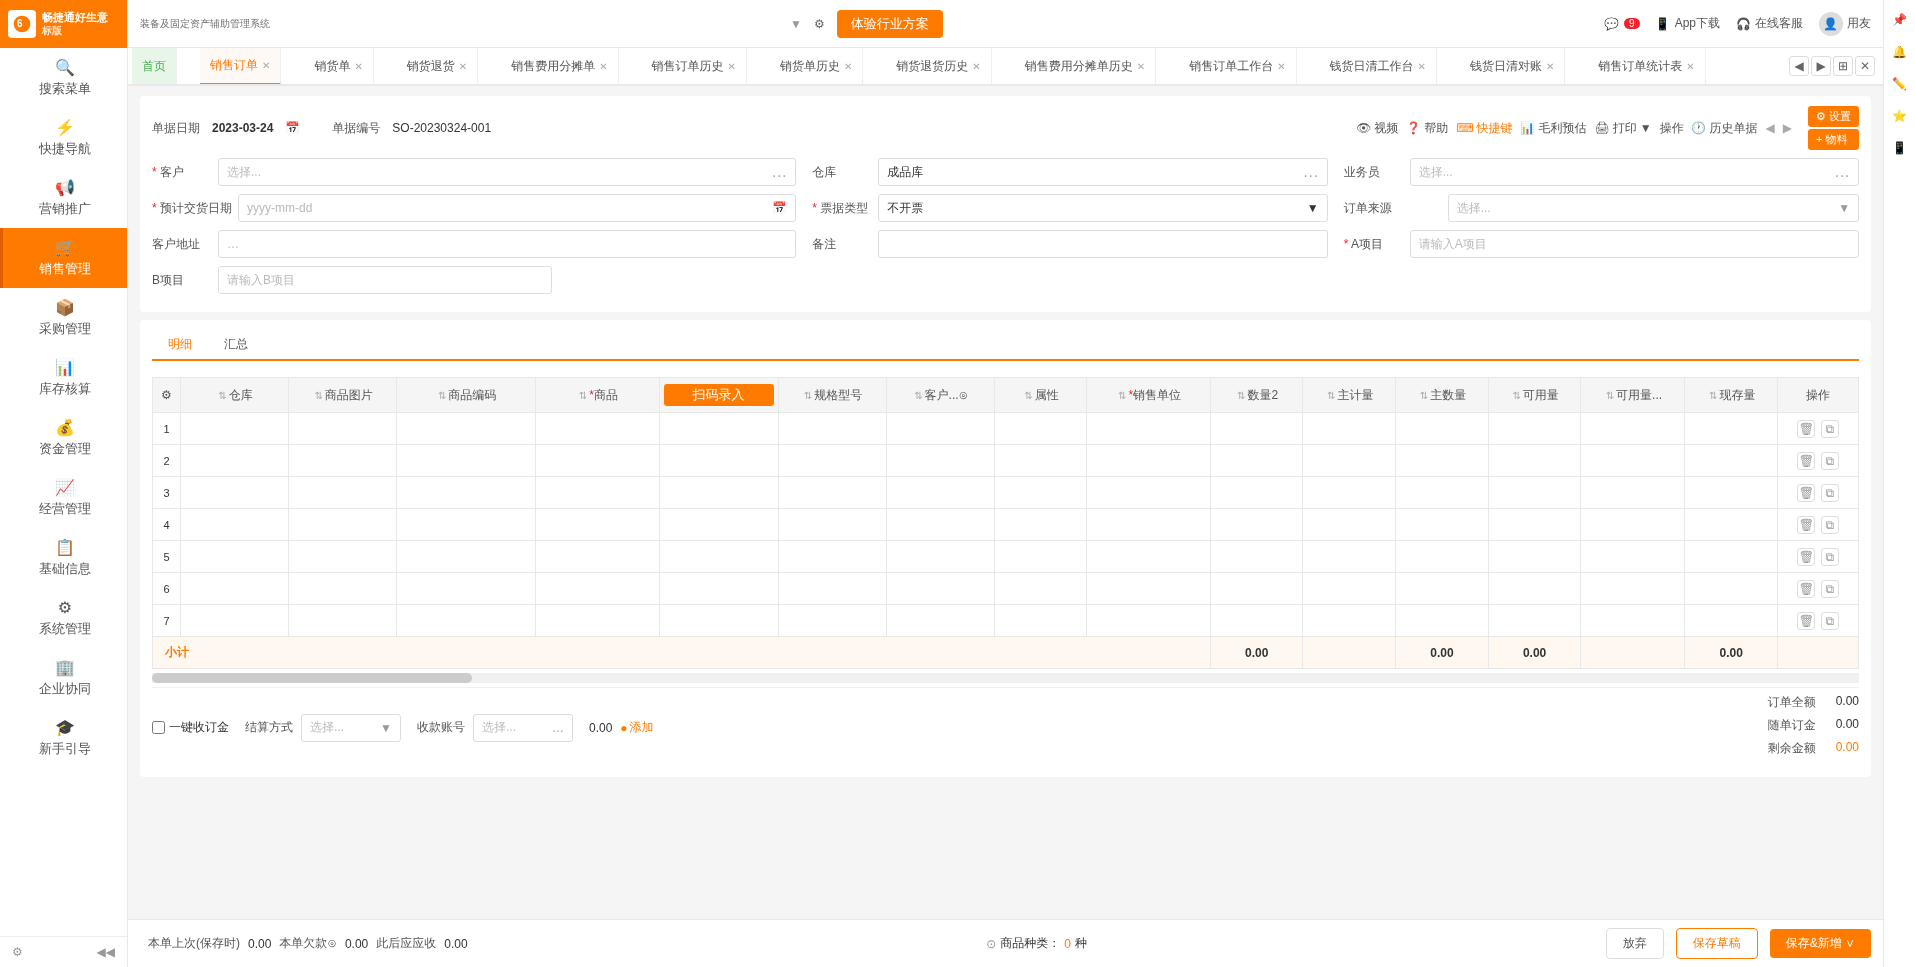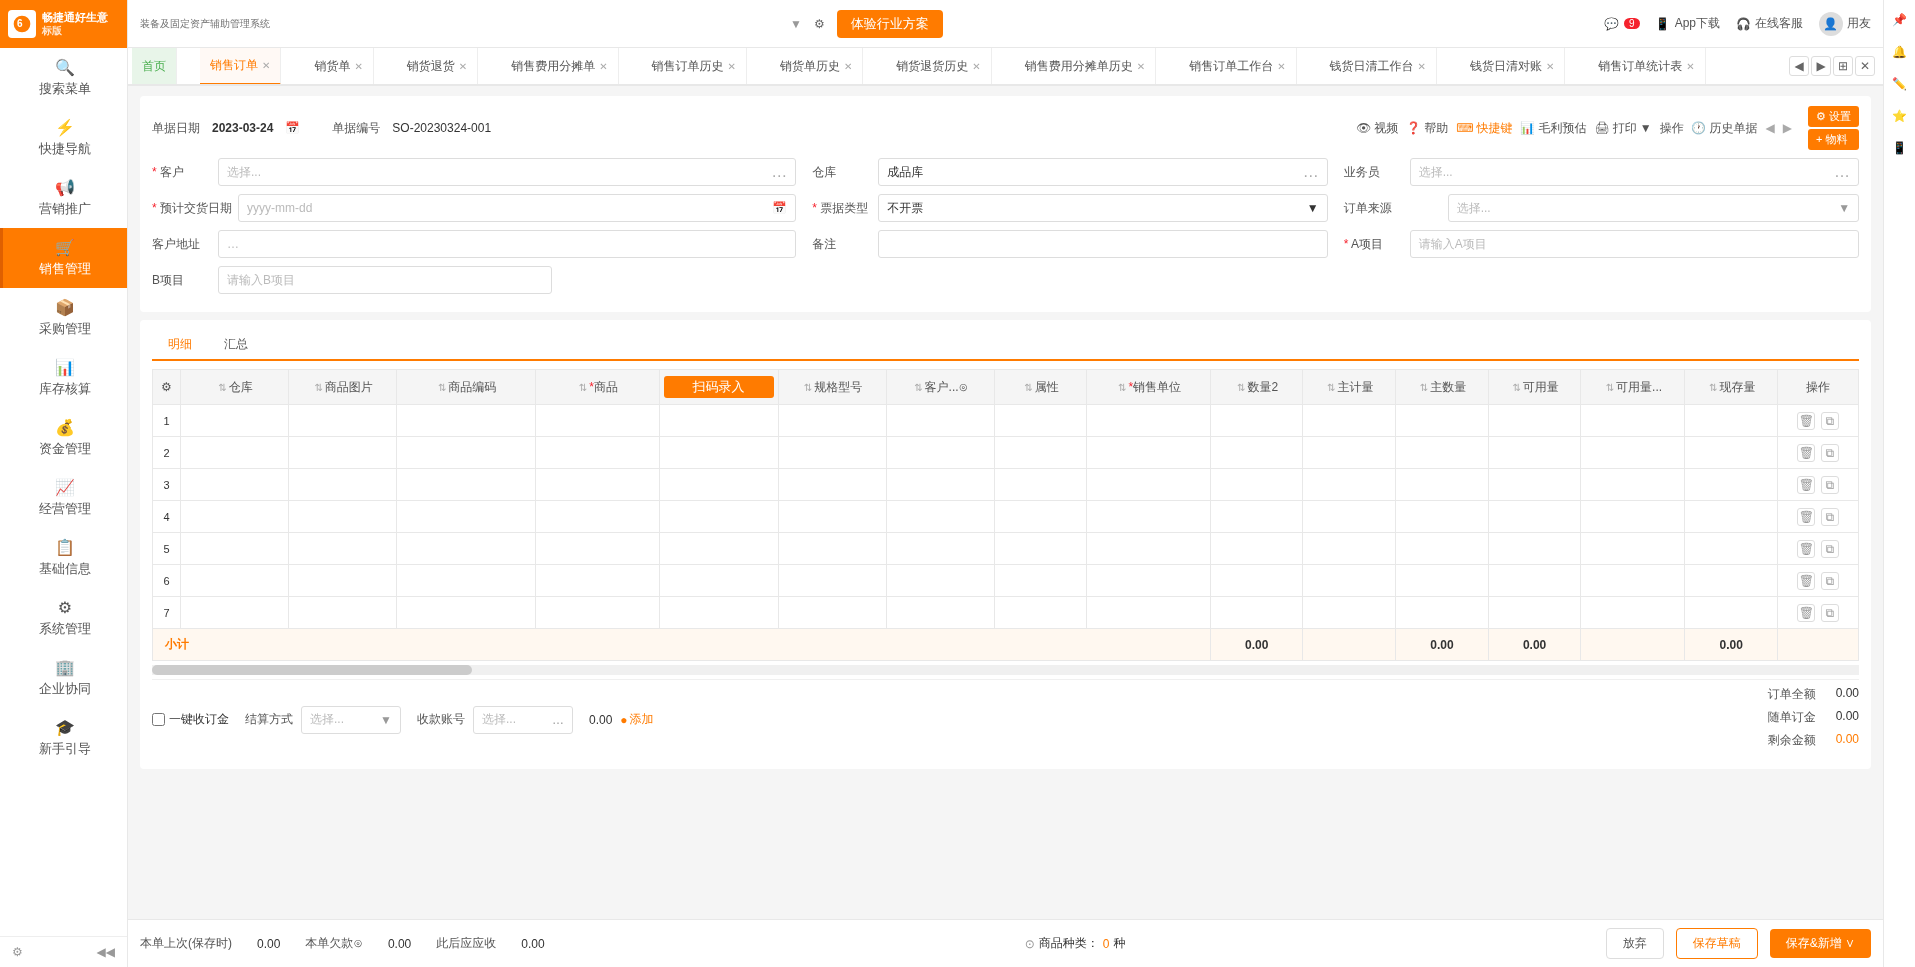--- a/index.html
+++ b/index.html
@@ -60,41 +60,41 @@
     
     .form-row { display: flex; align-items: center; gap: 0; margin-bottom: 8px; }
     .form-field { display: flex; align-items: center; flex: 1; gap: 6px; }
     .field-label { color: #555; white-space: nowrap; min-width: 60px; }
     .field-label.required::before { content: '* '; color: #f5222d; }
     .field-input { flex: 1; border: 1px solid #ddd; border-radius: 3px; padding: 4px 8px; color: #999; font-size: 12px; cursor: pointer; display: flex; align-items: center; justify-content: space-between; min-height: 28px; }
     .field-input.has-value { color: #333; }
     .field-dots { color: #aaa; font-size: 16px; }
 
     
-    .form-tabs { display: flex; gap: 0; border-bottom: 2px solid #ff7b00; margin-bottom: 8px; }
+    .form-tabs { display: flex; gap: 0; border-bottom: 2px solid #ff7b00; margin-bottom: 16px; }
     .form-tab { padding: 6px 16px; cursor: pointer; color: #555; }
     .form-tab.active { color: #ff7b00; border-bottom: 2px solid #ff7b00; margin-bottom: -2px; }
 
     
     .data-table { width: 100%; border-collapse: collapse; font-size: 12px; }
     .data-table th { background: #f5f5f5; border: 1px solid #e8e8e8; padding: 6px 4px; color: #555; white-space: nowrap; font-weight: normal; text-align: center; }
     .data-table th .required { color: #f5222d; }
     .data-table td { border: 1px solid #e8e8e8; padding: 4px; height: 32px; text-align: center; color: #333; }
     .row-num { color: #999; font-size: 11px; }
     .table-action-btn { width: 18px; height: 18px; border: 1px solid #ddd; border-radius: 3px; cursor: pointer; display: inline-flex; align-items: center; justify-content: center; color: #999; font-size: 12px; margin: 0 1px; }
     .subtotal-row td { background: #fff8f0; font-weight: bold; }
     .subtotal-label { color: #ff7b00; font-weight: bold; }
     .subtotal-value { color: #ff7b00; }
 
     
     .scan-btn { background: #ff7b00; color: #fff; padding: 2px 8px; border-radius: 3px; font-size: 13px; cursor: pointer; white-space: nowrap; }
 
     
     .bottom-bar { background: #fff; border-top: 1px solid #e8e8e8; padding: 8px 12px; display: flex; align-items: center; justify-content: space-between; flex-shrink: 0; }
-    .bottom-left { display: flex; align-items: center; gap: 25px; color: #555; }
+    .bottom-left { display: flex; align-items: center; gap: 8px; color: #555; margin-left: 8px; }
     .bottom-left span.value { color: #333; }
     .bottom-right { display: flex; align-items: center; gap: 12px; }
     .btn-discard { border: 1px solid #ddd; background: #fff; padding: 6px 16px; border-radius: 4px; cursor: pointer; color: #555; }
     .btn-save-draft { border: 1px solid #ff7b00; background: #fff; padding: 6px 16px; border-radius: 4px; cursor: pointer; color: #ff7b00; }
     .btn-save-new { background: #ff7b00; color: #fff; padding: 6px 16px; border-radius: 4px; cursor: pointer; border: none; }
 
     
     .payment-row { display: flex; align-items: center; gap: 8px; padding: 6px 0; border-top: 1px solid #f0f0f0; }
     .checkbox-label { display: flex; align-items: center; gap: 4px; cursor: pointer; }
     .add-btn { color: #ff7b00; cursor: pointer; display: flex; align-items: center; gap: 2px; }

